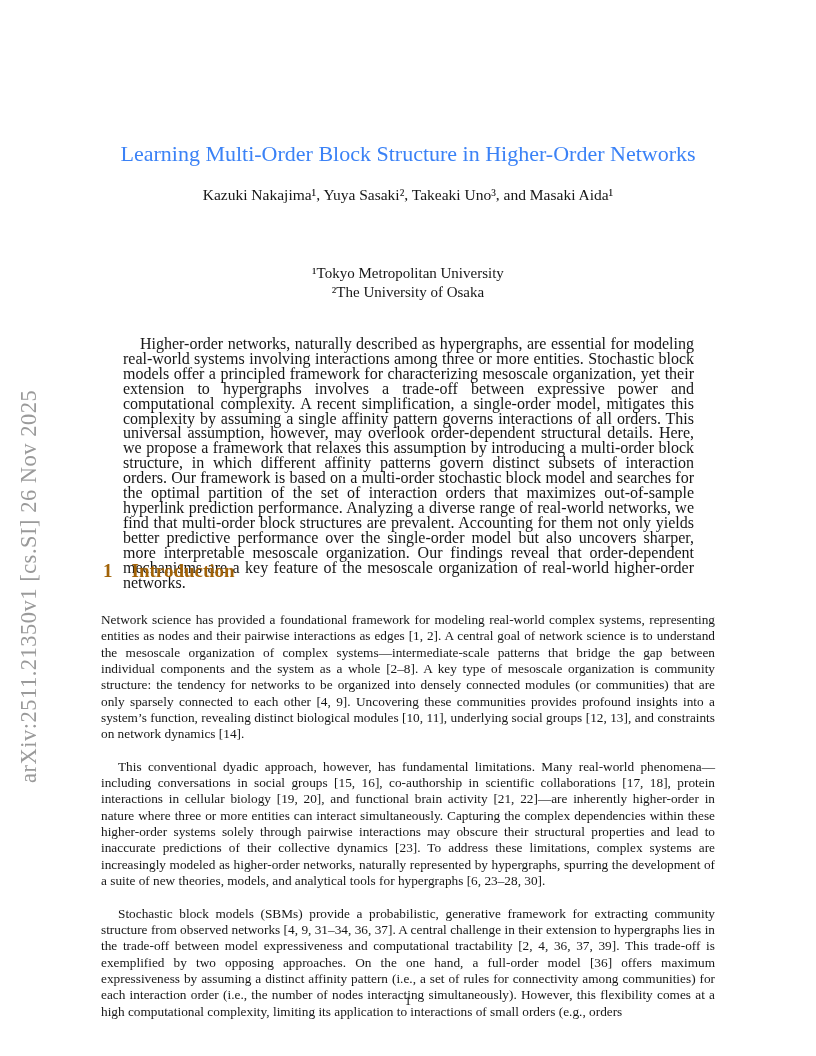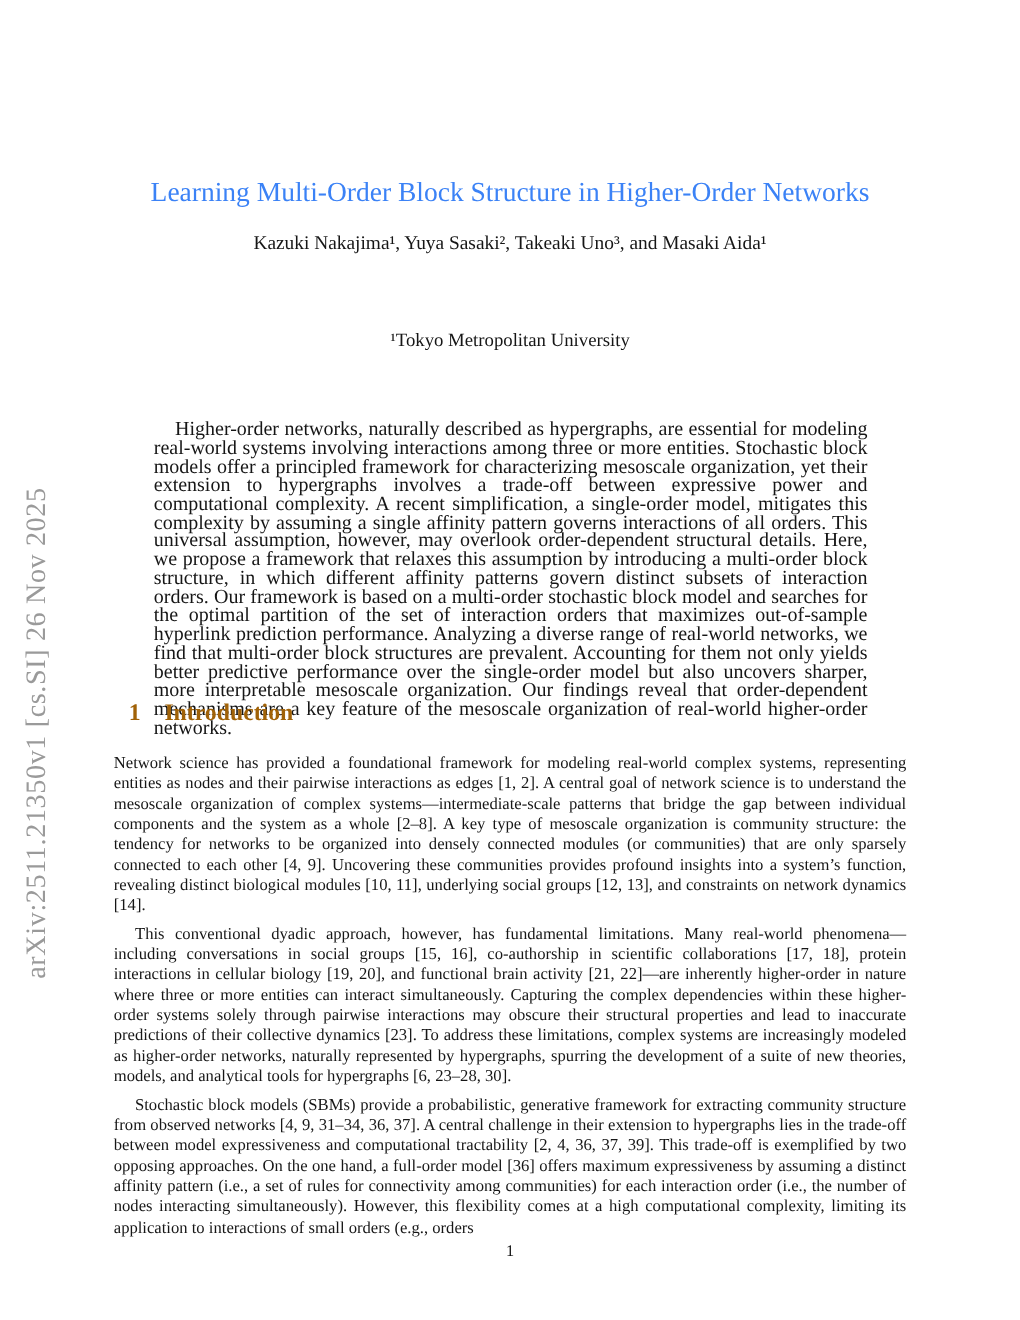--- a/index.html
+++ b/index.html
@@ -81,21 +81,21 @@
   .section-heading .sec-num { margin-right: 19px; }
   .body-text {
     position: absolute;
     top: 596px;
     left: 85px;
     width: 646px;
     font-size: 13.3px;
     line-height: 16.35px;
     text-align: justify;
   }
-  .body-text p { margin: 6px; padding: 0; }
+  .body-text p { margin: 16px; padding: 0; }
   .body-text p.indent { text-indent: 17px; }
   .page-number {
     position: absolute;
     top: 993px;
     left: 0;
     width: 100%;
     text-align: center;
     font-size: 13px;
   }
 </style>
@@ -105,20 +105,21 @@
 <div class="page">
 
   <div class="watermark">arXiv:2511.21350v1  [cs.SI]  26 Nov 2025</div>
 
   <div class="title">Learning Multi-Order Block Structure in Higher-Order Networks</div>
 
   <div class="authors">Kazuki Nakajima¹, Yuya Sasaki², Takeaki Uno³, and Masaki Aida¹</div>
 
   <div class="affiliations">
     <div>¹Tokyo Metropolitan University</div>
+    <div>²The University of Osaka</div>
   </div>
 
 
   <div class="abstract-body">Higher-order networks, naturally described as hypergraphs, are essential for modeling real-world systems involving interactions among three or more entities. Stochastic block models offer a principled framework for characterizing mesoscale organization, yet their extension to hypergraphs involves a trade-off between expressive power and computational complexity. A recent simplification, a single-order model, mitigates this complexity by assuming a single affinity pattern governs interactions of all orders. This universal assumption, however, may overlook order-dependent structural details. Here, we propose a framework that relaxes this assumption by introducing a multi-order block structure, in which different affinity patterns govern distinct subsets of interaction orders. Our framework is based on a multi-order stochastic block model and searches for the optimal partition of the set of interaction orders that maximizes out-of-sample hyperlink prediction performance. Analyzing a diverse range of real-world networks, we find that multi-order block structures are prevalent. Accounting for them not only yields better predictive performance over the single-order model but also uncovers sharper, more interpretable mesoscale organization. Our findings reveal that order-dependent mechanisms are a key feature of the mesoscale organization of real-world higher-order networks.</div>
 
   <div class="section-heading">
     <span class="sec-num">1</span><span>Introduction</span>
   </div>
 
   <div class="body-text">

